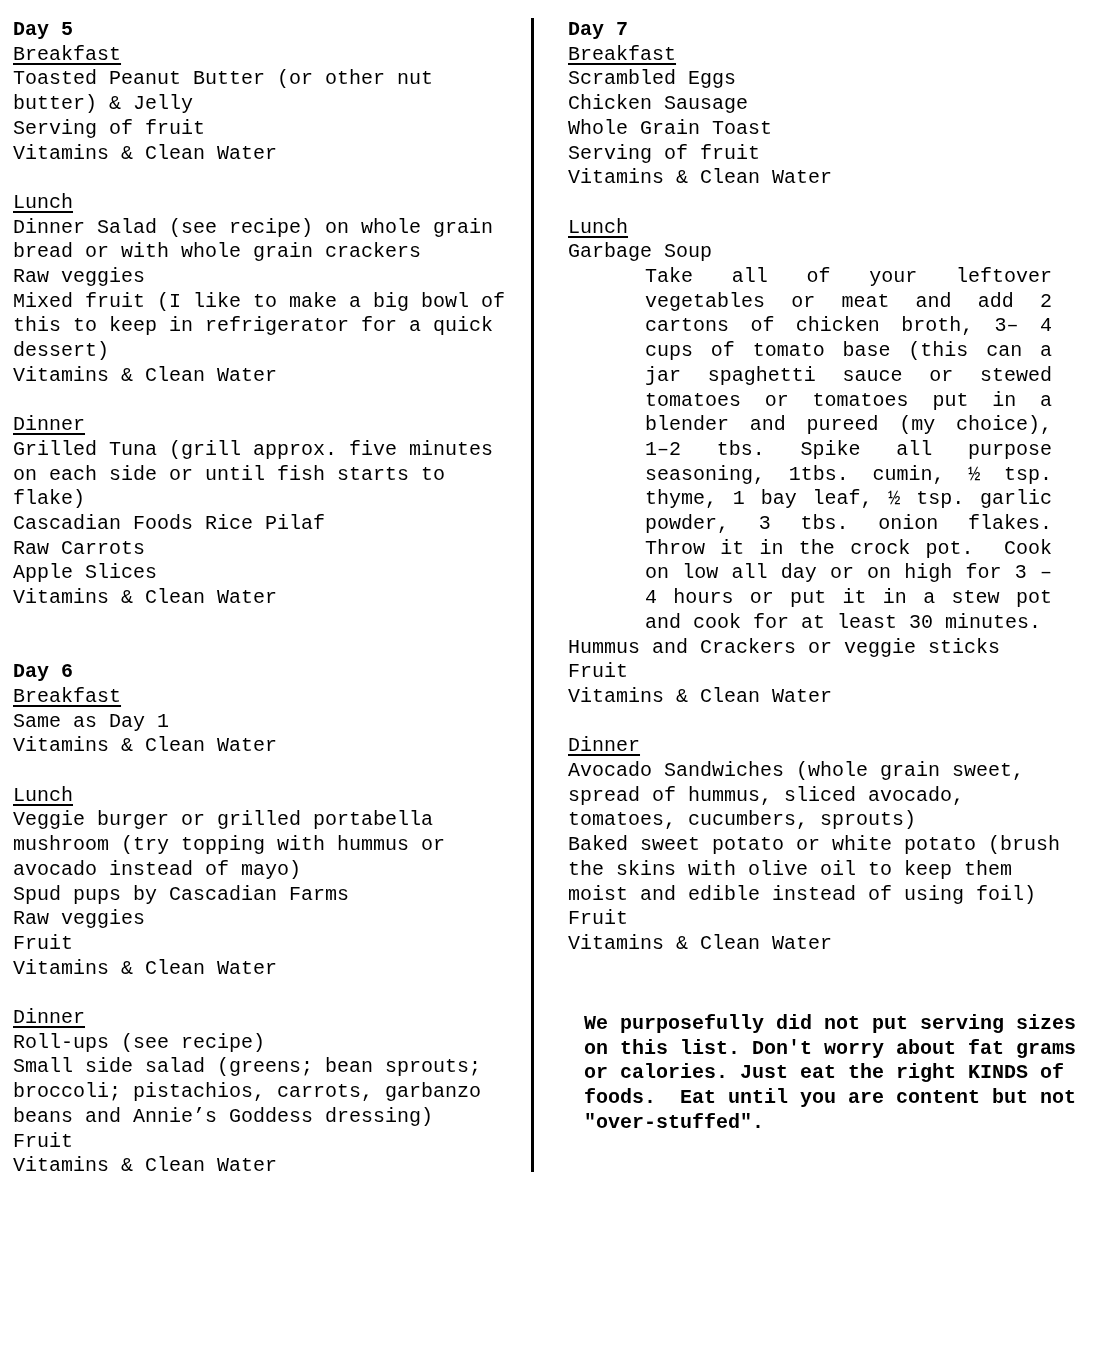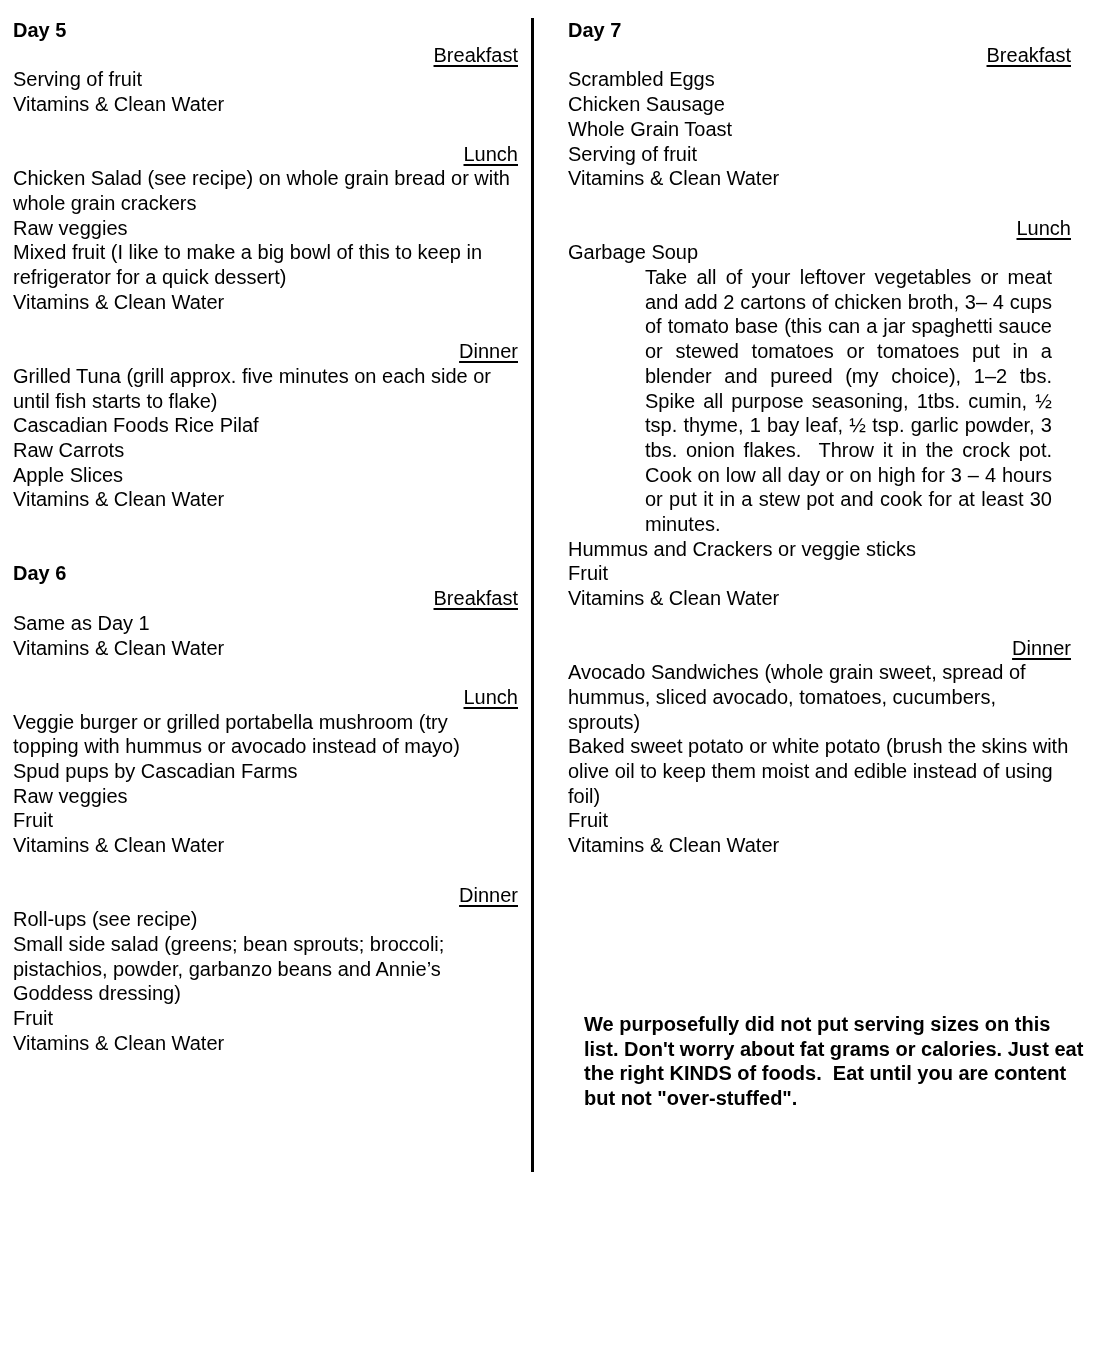--- a/index.html
+++ b/index.html
@@ -2,51 +2,52 @@
 <html><head>
 <meta charset="utf-8">
 <style>
   html,body{margin:0;padding:0;background:#ffffff;}
   body{
     width:1111px;height:1357px;
     font-family:"Liberation Sans","DejaVu Sans",sans-serif;
     font-size:20px;line-height:24.7px;color:#000000;
     -webkit-font-smoothing:antialiased;
   }
-  .page{position:relative;width:1111px;height:1357px;overflow:hidden;background:#ffffff;}
+  .page{position:relative;width:1111px;height:1357px;overflow:hidden;background:#ffffff;font-family:Liberation Mono, monospace;}
   .col{position:absolute;top:18px;}
   .col-left{left:13px;width:505px;}
   .col-right{left:568px;width:503px;}
   .divider{position:absolute;left:531px;top:18px;width:3px;height:1154px;background:#000000;}
   .block{margin:0;}
   .day{font-weight:bold;}
-  .heading{text-align:right;}
+  .heading{text-align:left;}
   .heading .u{text-decoration:underline;text-underline-offset:3px;}
   .blank{height:24.7px;}
   .hang{
     margin-left:77px;width:407px;
     text-align:justify;white-space:pre-wrap;
   }
   .note{
     position:absolute;top:994px;left:16px;width:503px;
     font-weight:bold;white-space:pre-wrap;
   }
 </style>
 </head>
 <body>
 
 <div class="page">
   <div class="col col-left" id="col-left">
       <div class="block day">Day 5</div>
       <div class="block heading"><span class="u">Breakfast</span></div>
+      <div class="block line">Toasted Peanut Butter (or other nut butter) &amp; Jelly</div>
       <div class="block line">Serving of fruit</div>
       <div class="block line">Vitamins &amp; Clean Water</div>
       <div class="block blank"></div>
       <div class="block heading"><span class="u">Lunch</span></div>
-      <div class="block line">Chicken Salad (see recipe) on whole grain bread or with whole grain crackers</div>
+      <div class="block line">Dinner Salad (see recipe) on whole grain bread or with whole grain crackers</div>
       <div class="block line">Raw veggies</div>
       <div class="block line">Mixed fruit (I like to make a big bowl of this to keep in refrigerator for a quick dessert)</div>
       <div class="block line">Vitamins &amp; Clean Water</div>
       <div class="block blank"></div>
       <div class="block heading"><span class="u">Dinner</span></div>
       <div class="block line">Grilled Tuna (grill approx. five minutes on each side or until fish starts to flake)</div>
       <div class="block line">Cascadian Foods Rice Pilaf</div>
       <div class="block line">Raw Carrots</div>
       <div class="block line">Apple Slices</div>
       <div class="block line">Vitamins &amp; Clean Water</div>
@@ -59,21 +60,21 @@
       <div class="block blank"></div>
       <div class="block heading"><span class="u">Lunch</span></div>
       <div class="block line">Veggie burger or grilled portabella mushroom (try topping with hummus or avocado instead of mayo)</div>
       <div class="block line">Spud pups by Cascadian Farms</div>
       <div class="block line">Raw veggies</div>
       <div class="block line">Fruit</div>
       <div class="block line">Vitamins &amp; Clean Water</div>
       <div class="block blank"></div>
       <div class="block heading"><span class="u">Dinner</span></div>
       <div class="block line">Roll-ups (see recipe)</div>
-      <div class="block line">Small side salad (greens; bean sprouts; broccoli; pistachios, powder, garbanzo beans and Annie’s Goddess dressing)</div>
+      <div class="block line">Small side salad (greens; bean sprouts; broccoli; pistachios, carrots, garbanzo beans and Annie’s Goddess dressing)</div>
       <div class="block line">Fruit</div>
       <div class="block line">Vitamins &amp; Clean Water</div>
     </div>
   <div class="divider"></div>
   <div class="col col-right" id="col-right">
       <div class="block day">Day 7</div>
       <div class="block heading"><span class="u">Breakfast</span></div>
       <div class="block line">Scrambled Eggs</div>
       <div class="block line">Chicken Sausage</div>
       <div class="block line">Whole Grain Toast</div>

